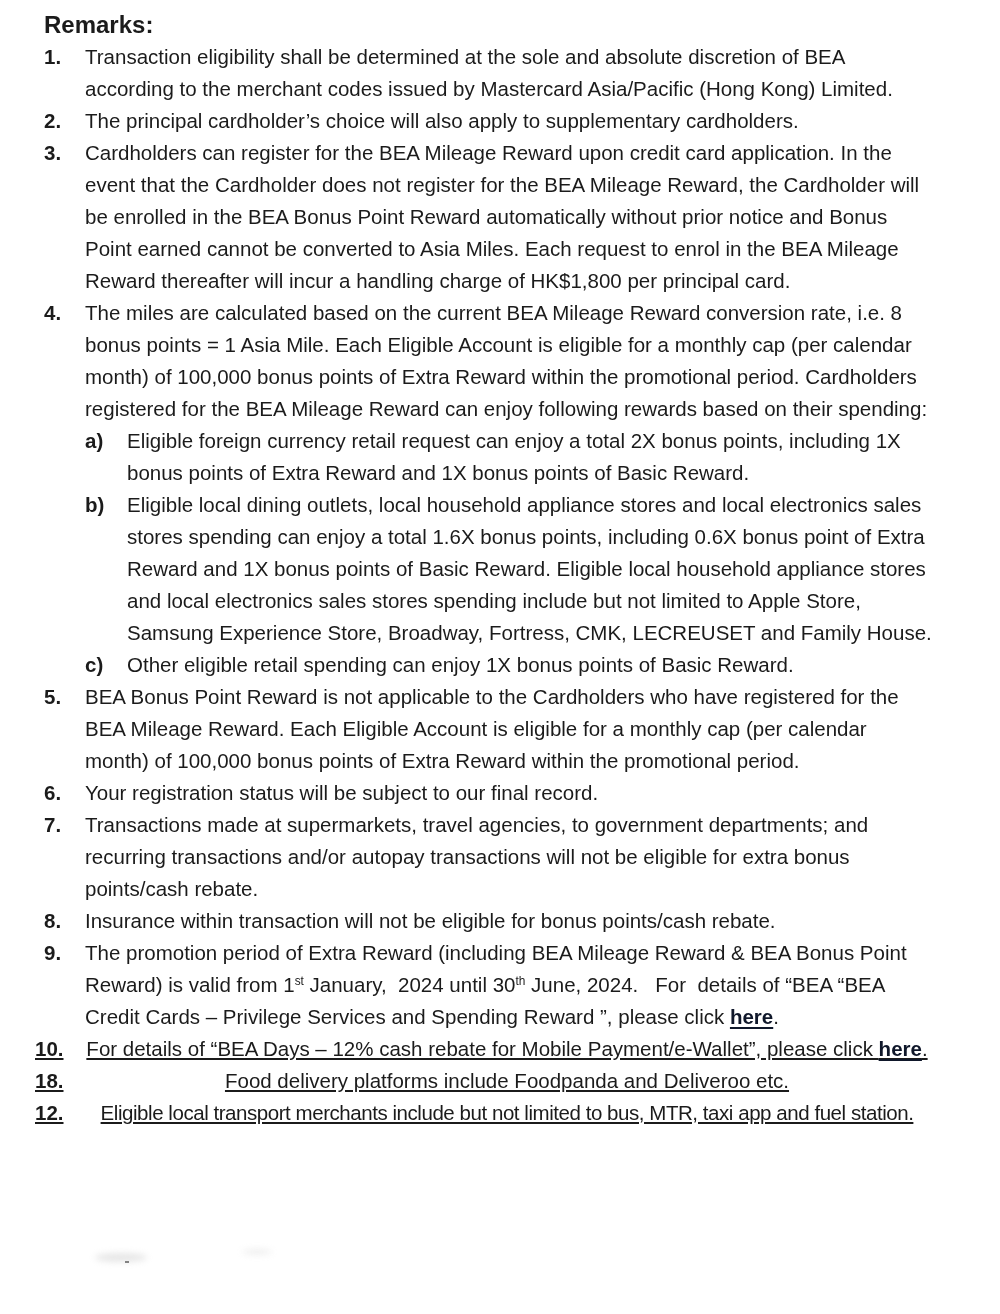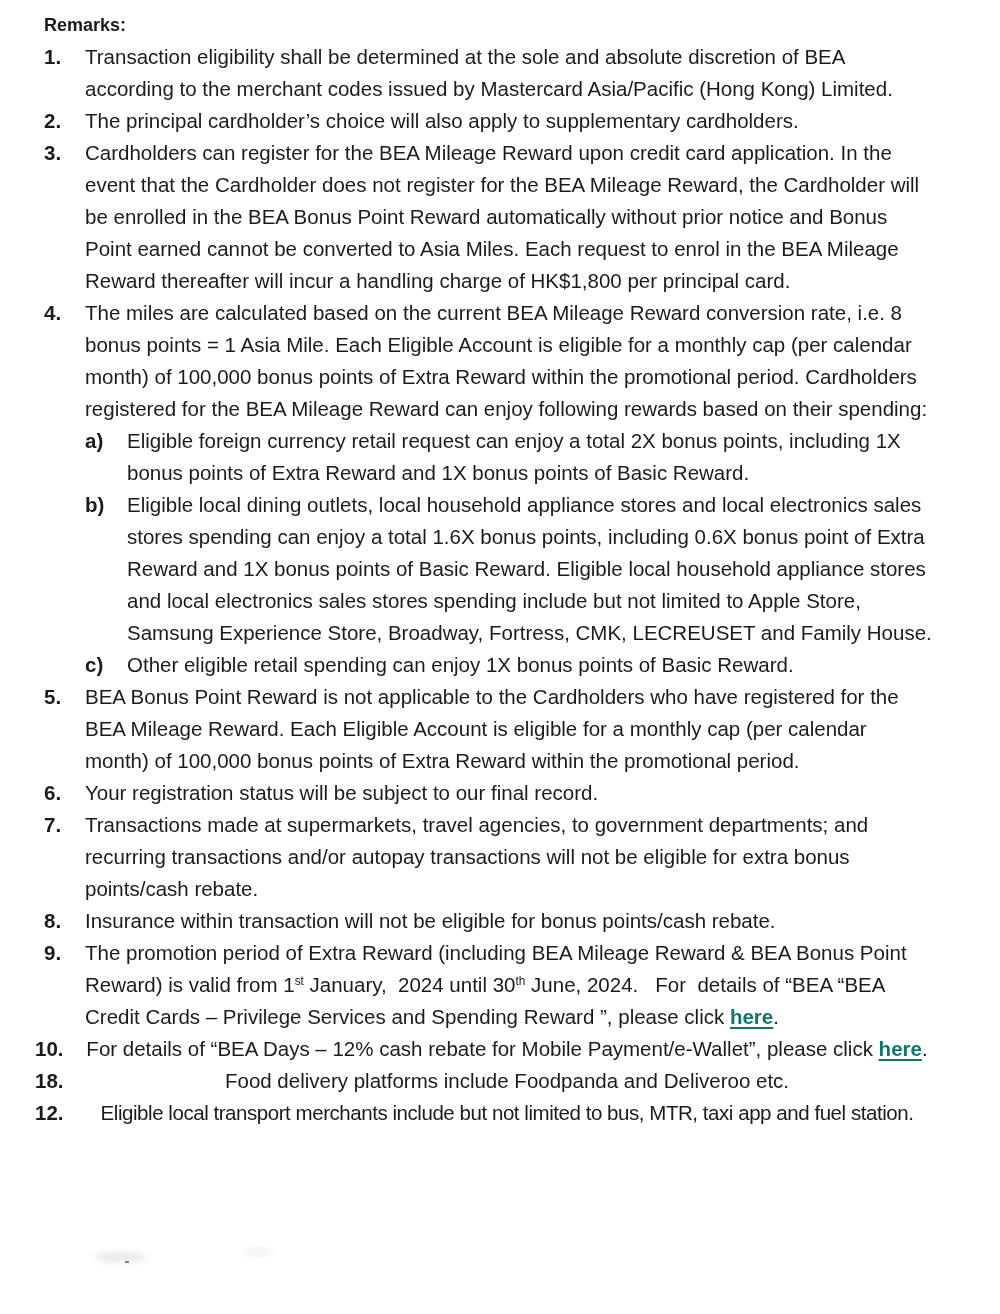--- a/index.html
+++ b/index.html
@@ -16,21 +16,21 @@
   .page {
     box-sizing: border-box;
     width: 1000px;
     padding: 9px 0 0 44px;
     font-family: "Liberation Sans", sans-serif;
     font-size: 20.5px;
     line-height: 32px;
     color: #1b1b1b;
   }
   .heading {
-    font-size: 18px;
+    font-size: 24px;
     font-weight: 700;
     margin: 0;
     line-height: 32px;
   }
   .list {
     width: 892px;
   }
   .item {
     display: flex;
     align-items: flex-start;
@@ -41,41 +41,42 @@
     width: 41px;
   }
   .item.l2 {
     margin-left: 41px;
   }
   .item.l2 .marker {
     width: 42px;
   }
   .item.wide {
     margin-left: -9px;
+    text-decoration: underline;
   }
   .item.wide .marker {
     width: 43px;
   }
   .text {
     flex: 1;
     white-space: pre-wrap;
   }
   .item.nowrap .text {
     white-space: nowrap;
     text-align: center;
   }
   .item.tight .text {
     letter-spacing: -0.45px;
   }
   .link {
     font-weight: 700;
     text-decoration: underline;
     text-decoration-thickness: 2px;
     text-underline-offset: 3px;
-    color: #0f766e;
+    color: #0f172a;
     cursor: pointer;
   }
   sup.ord {
     font-size: 0.58em;
     vertical-align: 0.55em;
     line-height: 0;
   }
   
   .smudge {
     position: absolute;

